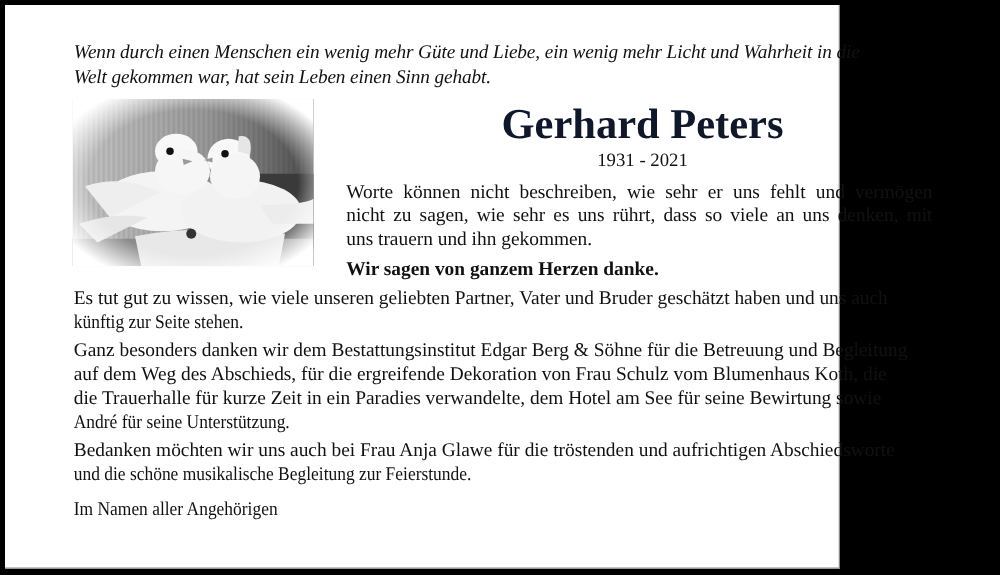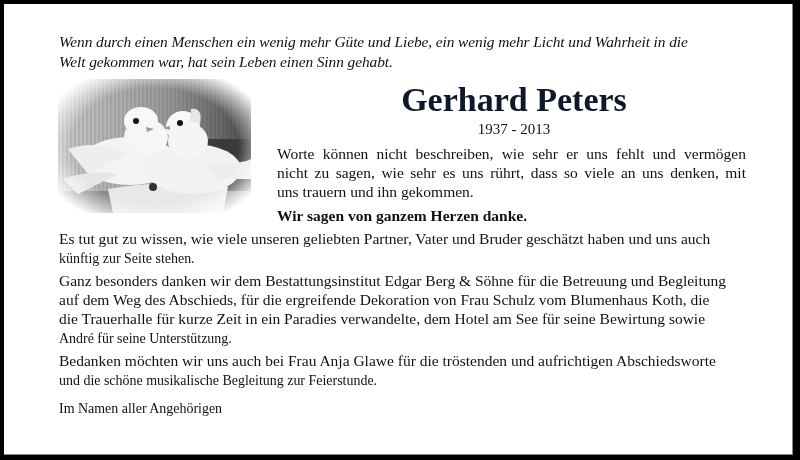--- a/index.html
+++ b/index.html
@@ -12,21 +12,21 @@
       height: 460px;
       position: relative;
       overflow: hidden;
       font-family: "Liberation Serif", serif;
       color: #111111;
     }
     .frame {
       position: absolute;
       left: 4px;
       top: 4px;
-      width: 789px;
+      width: 668px;
       height: 451px;
       background: #ffffff;
       border-right: 1px solid #888888;
       border-bottom: 1px solid #888888;
       box-sizing: border-box;
     }
     .motto {
       position: absolute;
       left: 55px;
       top: 28px;
@@ -164,21 +164,21 @@
       <path d="M112 47 L105 49 L112 51 Z" fill="#999"></path>
 
       <circle cx="95" cy="108" r="4" fill="#333"></circle>
 
       <rect width="193" height="134" fill="url(#vig)"></rect>
     </svg>
   </div>
 
   <div class="heading">
     <div class="name">Gerhard Peters</div>
-    <div class="dates">1937 - 2013</div>
+    <div class="dates">1931 - 2021</div>
   </div>
 
   <div class="intro">
     <span class="line" style="transform: scaleX(1); transform-origin: left top;">Worte können nicht beschreiben, wie sehr er uns fehlt und vermögen</span>
     <span class="line" style="transform: scaleX(1); transform-origin: left top;">nicht zu sagen, wie sehr es uns rührt, dass so viele an uns denken, mit</span>
     <span class="line last">uns trauern und ihn gekommen.</span>
   </div>
 
   <div class="thanks-bold">Wir sagen von ganzem Herzen danke.</div>
 

